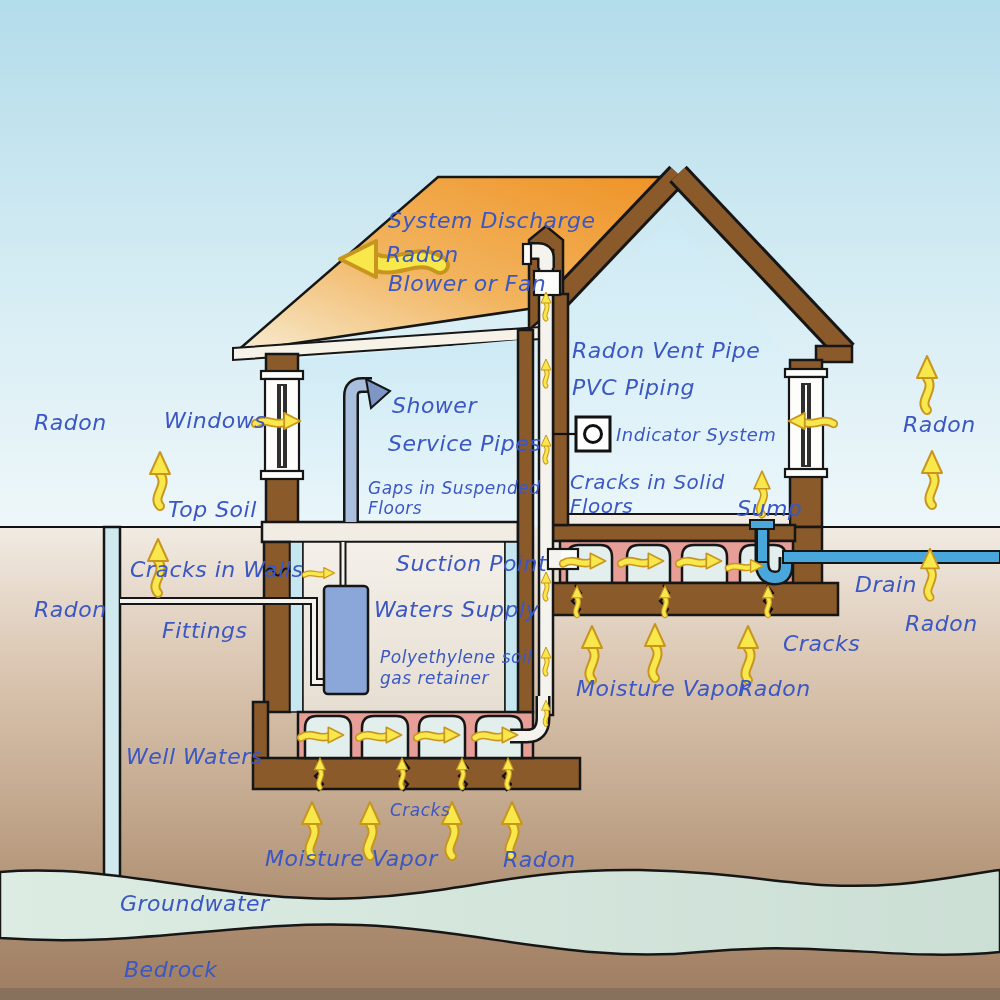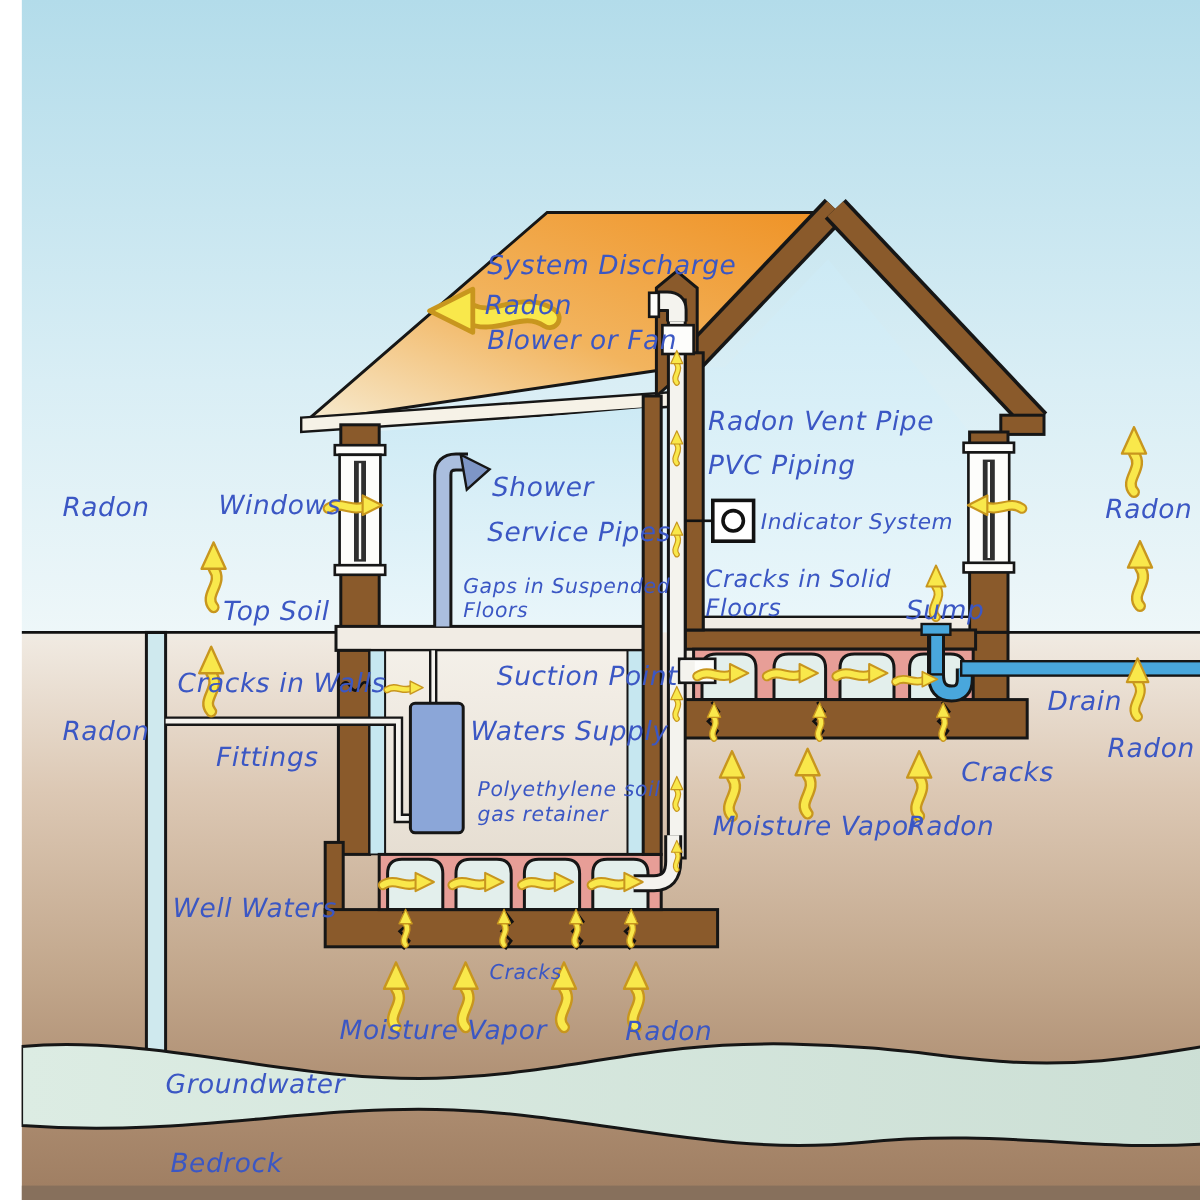--- a/index.html
+++ b/index.html
@@ -1,16 +1,16 @@
 <!DOCTYPE html>
 <html style="--label-blue: #3b57c4; --wood-brown: #8a5a2b; --slab-pink: #e79e97; --void-fill: #e3efec; --water-blue: #49a7dc; --arrow-yellow: #f9e84b; --roof-orange: #f09a36; --sky-top: #b3dcea; --groundwater-fill: #d7e8df;"><head>
 <meta charset="utf-8">
 <style>
   html,body{margin:0;padding:0;background:#fff;}
-  #stage{width:912px;height:1000px;position:relative;font-family:"DejaVu Sans",sans-serif;margin-left:18px;}
+  #stage{width:912px;height:1000px;position:relative;font-family:"DejaVu Sans",sans-serif;}
   svg{display:block;}
   .lbl{fill:var(--label-blue,#3b57c4);font-style:italic;font-weight:500;
        font-family:"DejaVu Sans",sans-serif;letter-spacing:0.5px;}
   .wood{fill:var(--wood-brown,#8a5a2b);stroke:#161616;stroke-width:2.5;}
   .pinkslab{fill:var(--slab-pink,#e79e97);stroke:#161616;stroke-width:2.5;}
   .voidcell{fill:var(--void-fill,#e3efec);stroke:#161616;stroke-width:2.5;}
   .whitepipe{stroke:#f4f3ee;}
   .pipeoutline{stroke:#161616;fill:none;}
   .blue{fill:var(--water-blue,#49a7dc);stroke:#161616;stroke-width:2;}
   .crack{stroke:#111;stroke-width:2.2;fill:none;}

